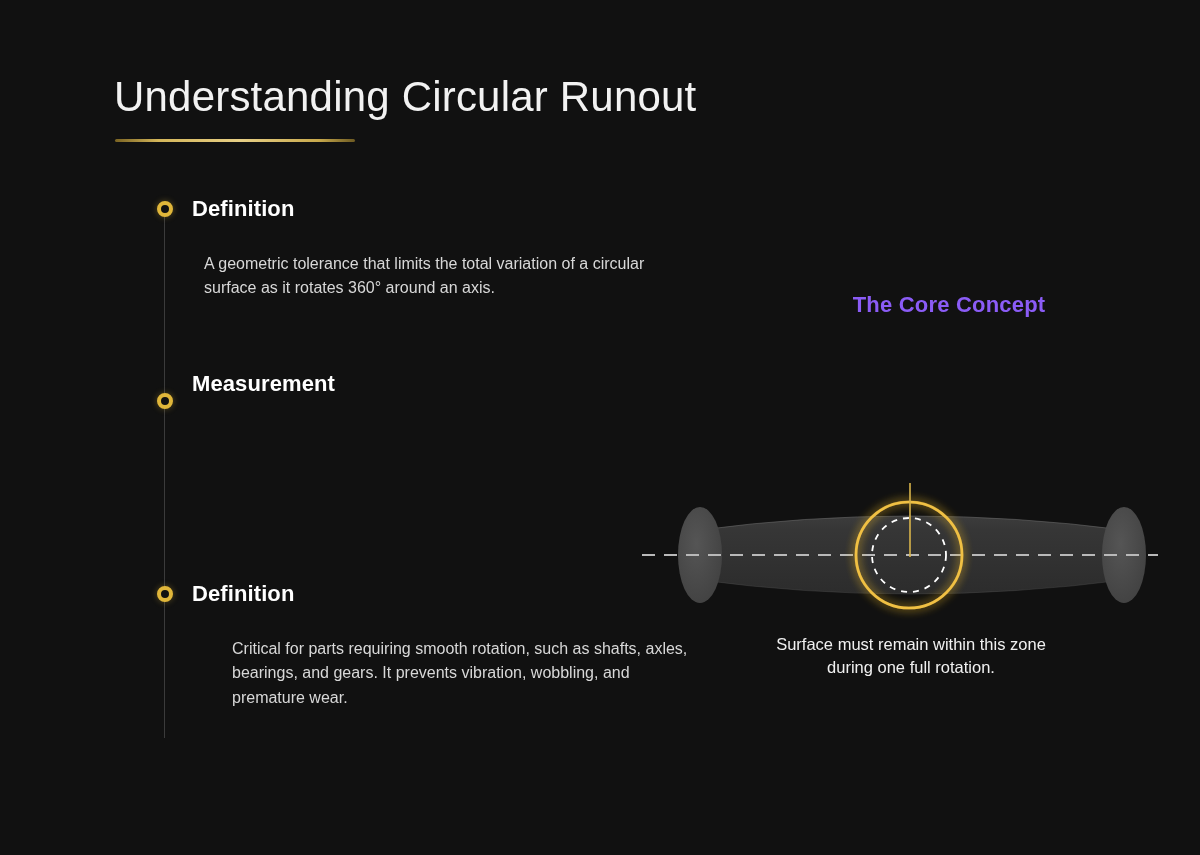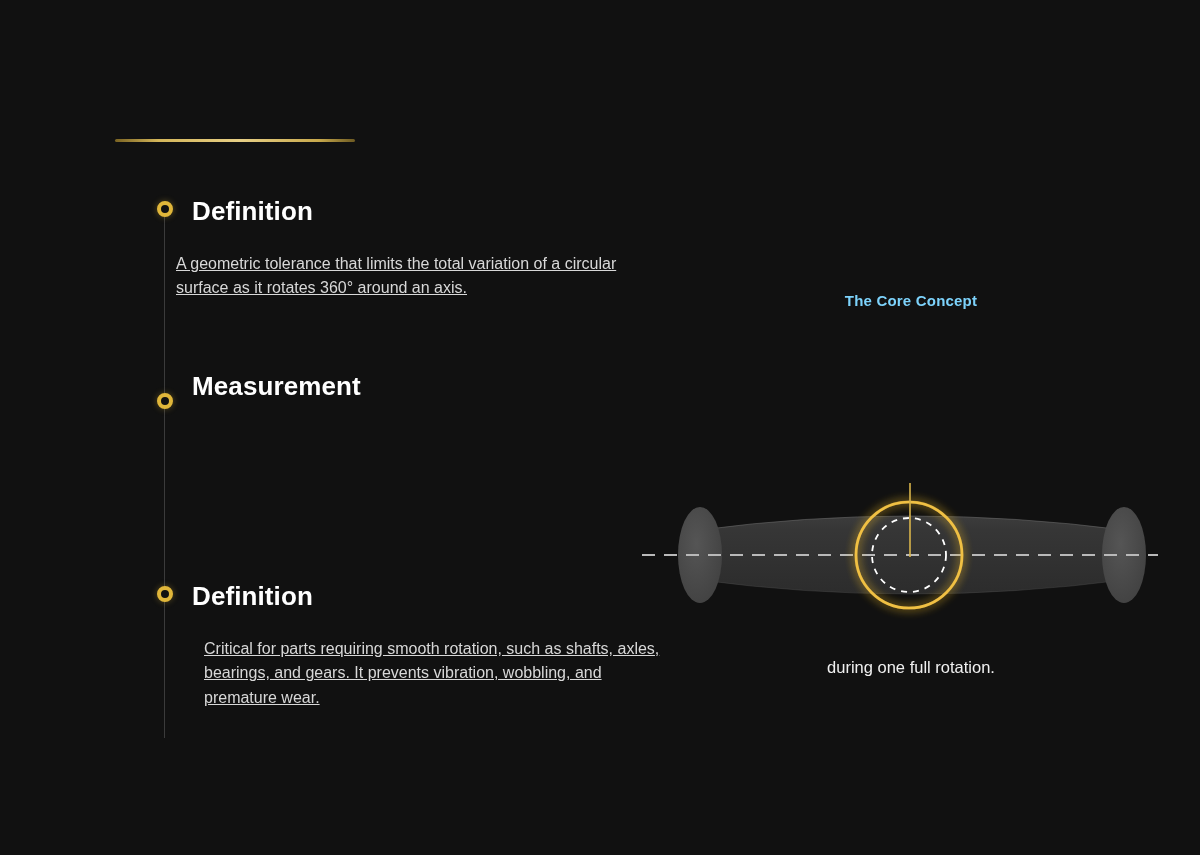--- a/index.html
+++ b/index.html
@@ -67,61 +67,60 @@
     height: 16px;
     border-radius: 50%;
     border: 4px solid #e0b63a;
     background: #111111;
     box-shadow: 0 0 6px rgba(224, 182, 58, 0.35);
   }
 
   .section-heading {
     position: absolute;
     left: 192px;
-    font-size: 26px;
+    font-size: 22px;
     font-weight: bold;
     color: #ffffff;
     white-space: nowrap;
     letter-spacing: 0.1px;
   }
 
   .section-body {
     position: absolute;
-    left: 176px;
+    left: 204px;
     width: 470px;
     font-size: 16px;
     font-weight: normal;
     line-height: 24.3px;
     color: #d8d8d8;
-    text-decoration: underline;
   }
 
   
   #sec0-marker  { top: 201px; }
   #sec0-heading { top: 196px; }
   #sec0-body    { top: 252px; }
 
   #sec1-marker  { top: 393px; }
   #sec1-heading { top: 371px; }
   #sec1-body    { top: 444px; }
 
   #sec2-marker  { top: 586px; }
   #sec2-heading { top: 581px; }
   #sec2-body    { top: 637px; margin-left: 28px; }
 
   
   .concept-title {
     position: absolute;
-    left: 711px;
+    left: 749px;
     top: 292px;
     width: 400px;
     text-align: center;
-    font-size: 15px;
+    font-size: 22px;
     font-weight: bold;
-    color: #7dd3fc;
+    color: #8b5cf6;
     letter-spacing: 0.2px;
   }
 
   .diagram-wrap {
     position: absolute;
     left: 620px;
     top: 450px;
     width: 560px;
     height: 215px;
   }
@@ -141,20 +140,21 @@
     font-size: 16.5px;
     line-height: 23px;
     color: #f0f0f0;
   }
 </style>
 </head>
 <body>
 
 <div class="slide">
 
+  <div class="page-title">Understanding Circular Runout</div>
   <div class="title-rule"></div>
 
   <div class="timeline-line"></div>
 
   <div class="marker" id="sec0-marker"></div>
   <div class="section-heading" id="sec0-heading">Definition</div>
   <div class="section-body" id="sec0-body">A geometric tolerance that limits the total variation of a circular surface as it rotates 360° around an axis.</div>
 
   <div class="marker" id="sec1-marker"></div>
   <div class="section-heading" id="sec1-heading">Measurement</div>
@@ -200,17 +200,17 @@
       <circle cx="289" cy="105" r="53" fill="none" stroke="#f0c044" stroke-width="2.6"></circle>
 
       <circle cx="289" cy="105" r="37" fill="none" stroke="#ffffff" stroke-width="1.8" stroke-dasharray="6 6"></circle>
 
       <line x1="290" y1="33" x2="290" y2="107" stroke="#d9b44b" stroke-width="1.6"></line>
     </svg>
 
   </div>
 
   <div class="diagram-caption">
-    <br>
+    <span>Surface must remain within this zone</span><br>
     <span>during one full rotation.</span>
   </div>
 
 </div>
 
 </body></html>

